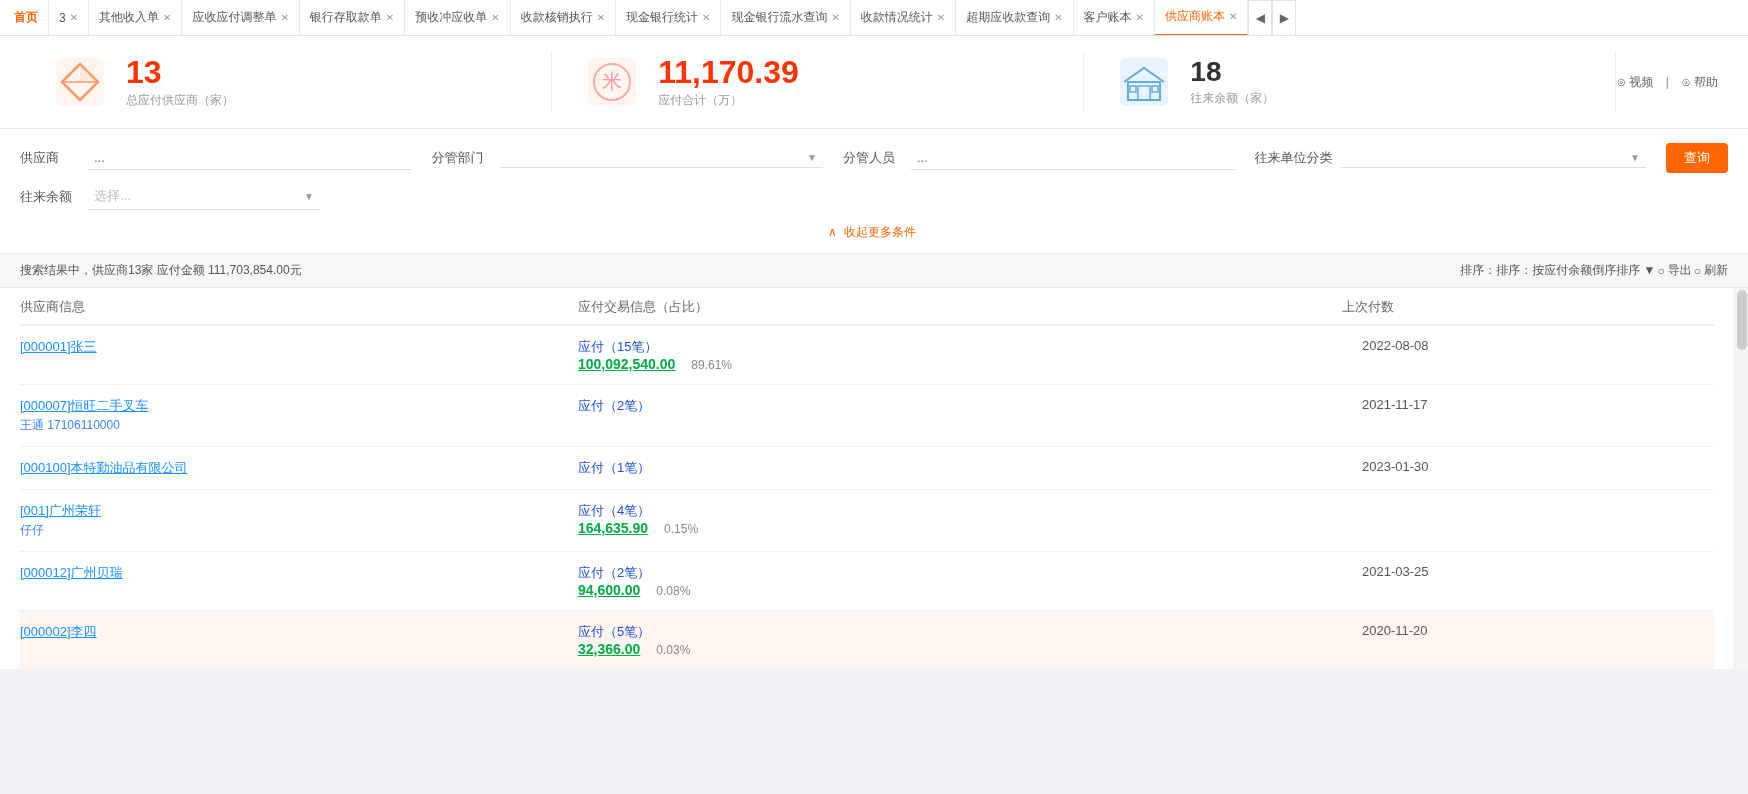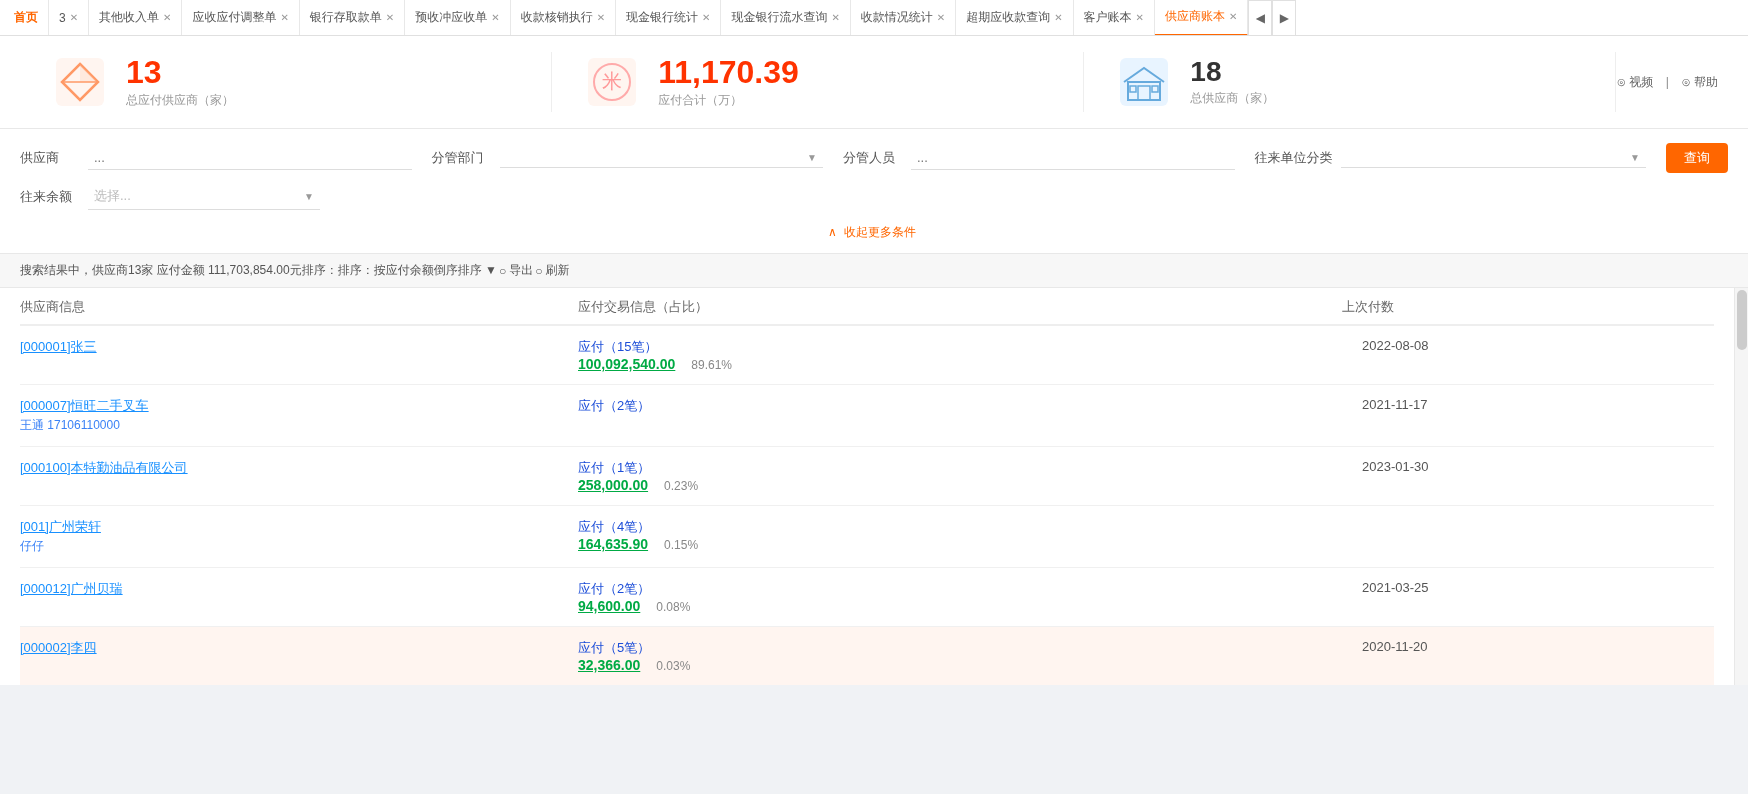--- a/index.html
+++ b/index.html
@@ -156,20 +156,21 @@
       font-size: 12px;
       cursor: pointer;
       padding: 4px 0 2px;
     }
     .collapse-bar span { margin-right: 4px; }
 
     
     .results-bar {
       display: flex;
       align-items: center;
+      justify-content: space-between;
       background: #f7f7f7;
       padding: 8px 20px;
       border-bottom: 1px solid #e8e8e8;
       font-size: 12px;
     }
     .results-info { color: #555; }
     .results-actions {
       display: flex;
       align-items: center;
       gap: 2px;
@@ -346,21 +347,21 @@
         <rect x="4" y="4" width="48" height="48" rx="6" fill="#e8f4ff"></rect>
         <rect x="12" y="28" width="32" height="18" fill="none" stroke="#66aadd" stroke-width="2"></rect>
         <polyline points="8,28 28,14 48,28" fill="none" stroke="#66aadd" stroke-width="2"></polyline>
         <rect x="22" y="32" width="12" height="14" fill="none" stroke="#66aadd" stroke-width="1.5"></rect>
         <rect x="14" y="32" width="6" height="6" fill="none" stroke="#66aadd" stroke-width="1.5"></rect>
         <rect x="36" y="32" width="6" height="6" fill="none" stroke="#66aadd" stroke-width="1.5"></rect>
       </svg>
     </div>
     <div class="summary-text">
       <div class="big-num dark">18</div>
-      <div class="sub-label">总供应商（家）</div>
+      <div class="sub-label">往来余额（家）</div>
     </div>
   </div>
 
   <div class="top-right-links">
     <span>⊙ 视频</span>
     <span>｜</span>
     <span>⊙ 帮助</span>
   </div>
 </div>
 
@@ -466,24 +467,20 @@
       <span class="col-lastpay-val">2021-11-17</span>
     </div>
   </div>
         <div class="table-row">
     <div class="col-supplier">
       <div class="supplier-name">[000100]本特勤油品有限公司</div>
 
     </div>
     <div class="col-transaction">
       <div class="tx-label">应付（1笔）</div>
-      <div class="tx-row">
-        <span class="tx-amount">258,000.00</span>
-        <span class="tx-percent">0.23%</span>
-      </div>
     </div>
     <div class="col-lastpay">
       <span class="col-lastpay-val">2023-01-30</span>
     </div>
   </div>
         <div class="table-row">
     <div class="col-supplier">
       <div class="supplier-name">[001]广州荣轩</div>
       <div class="supplier-contact">仔仔</div>
     </div>

